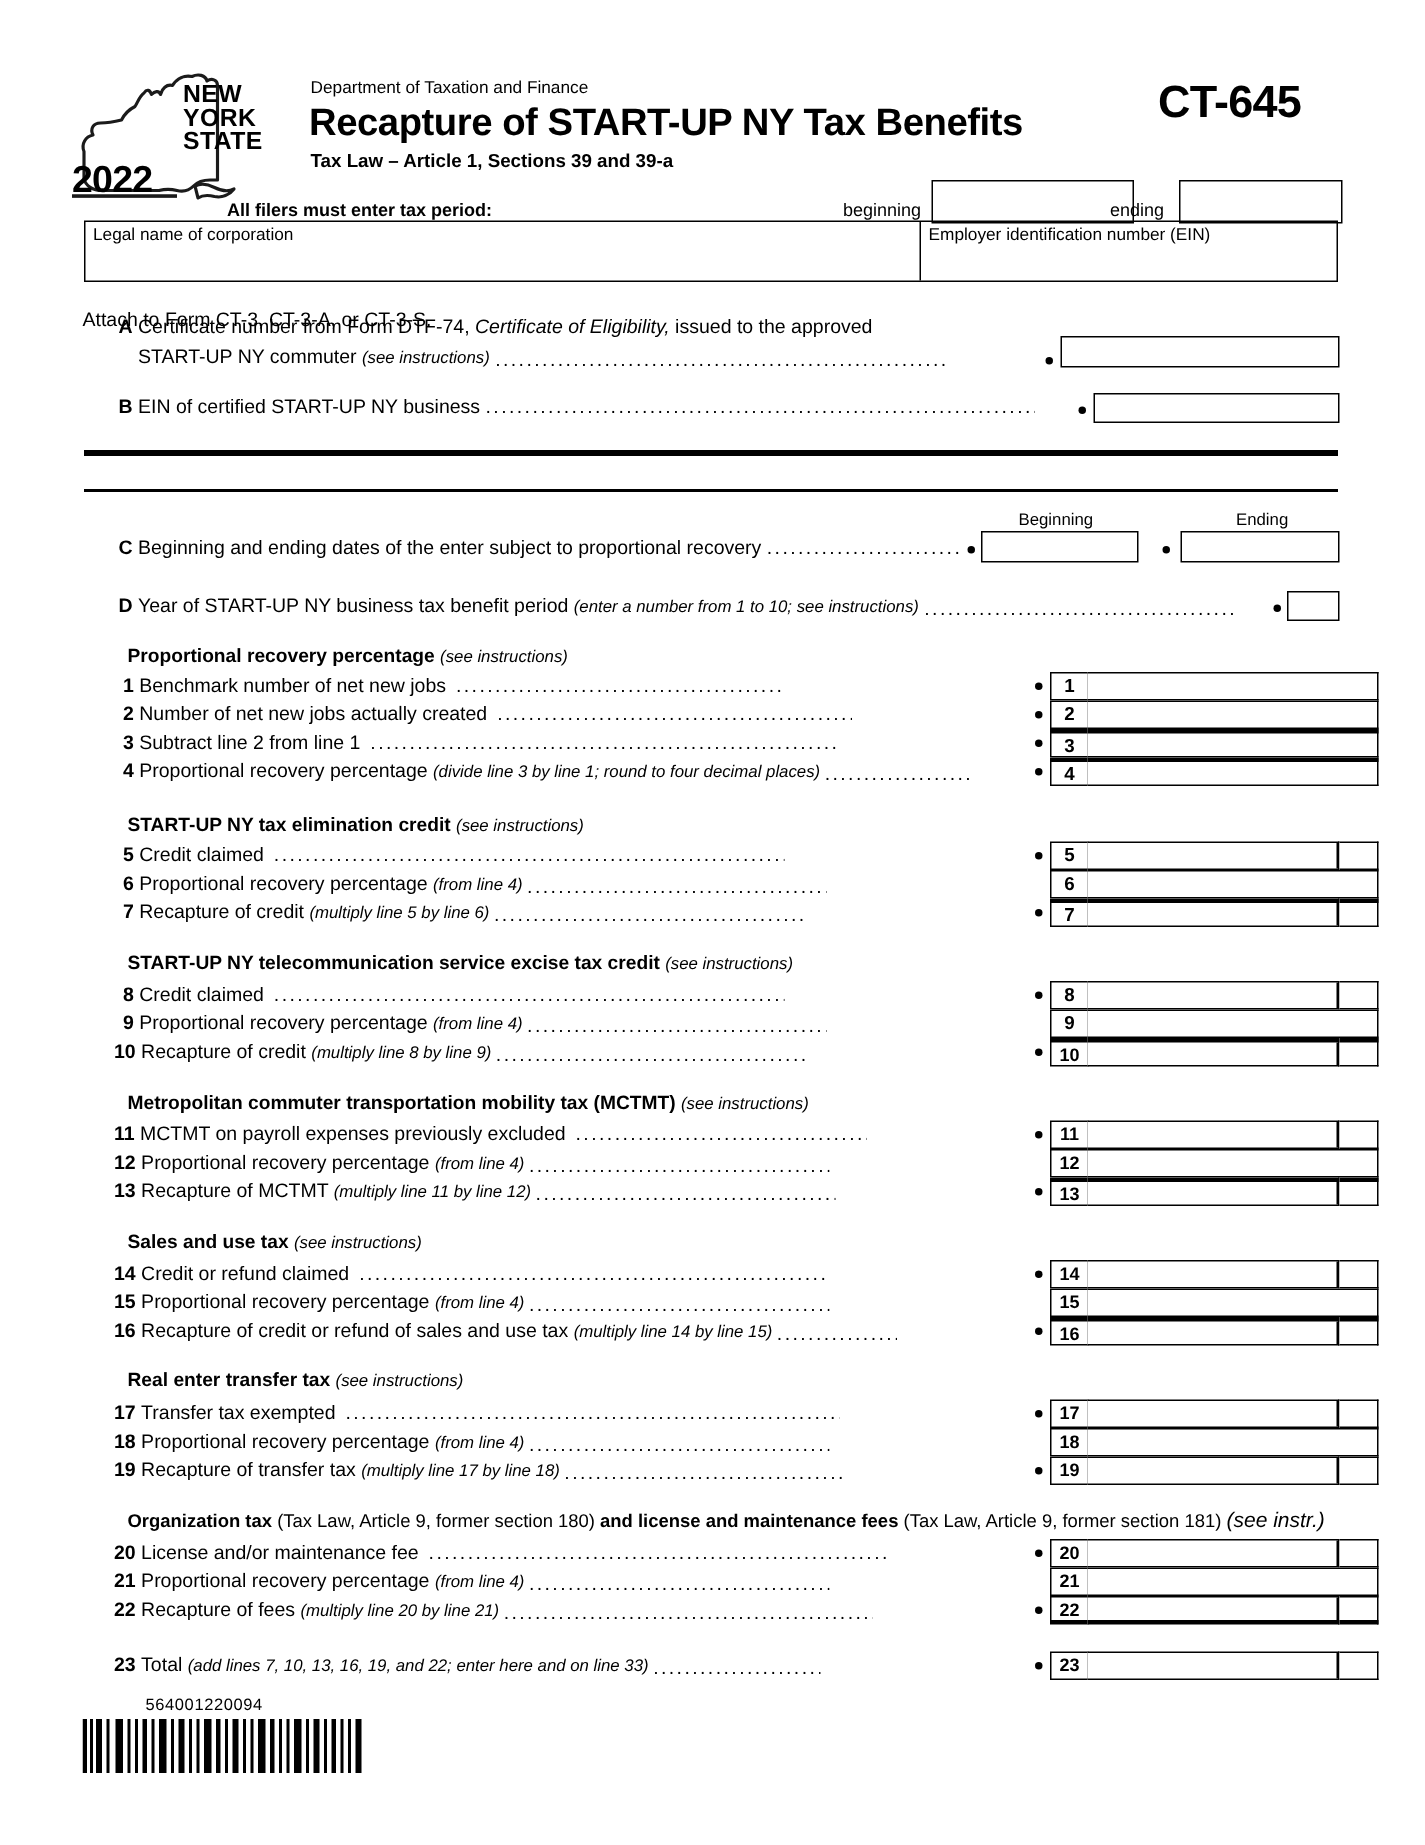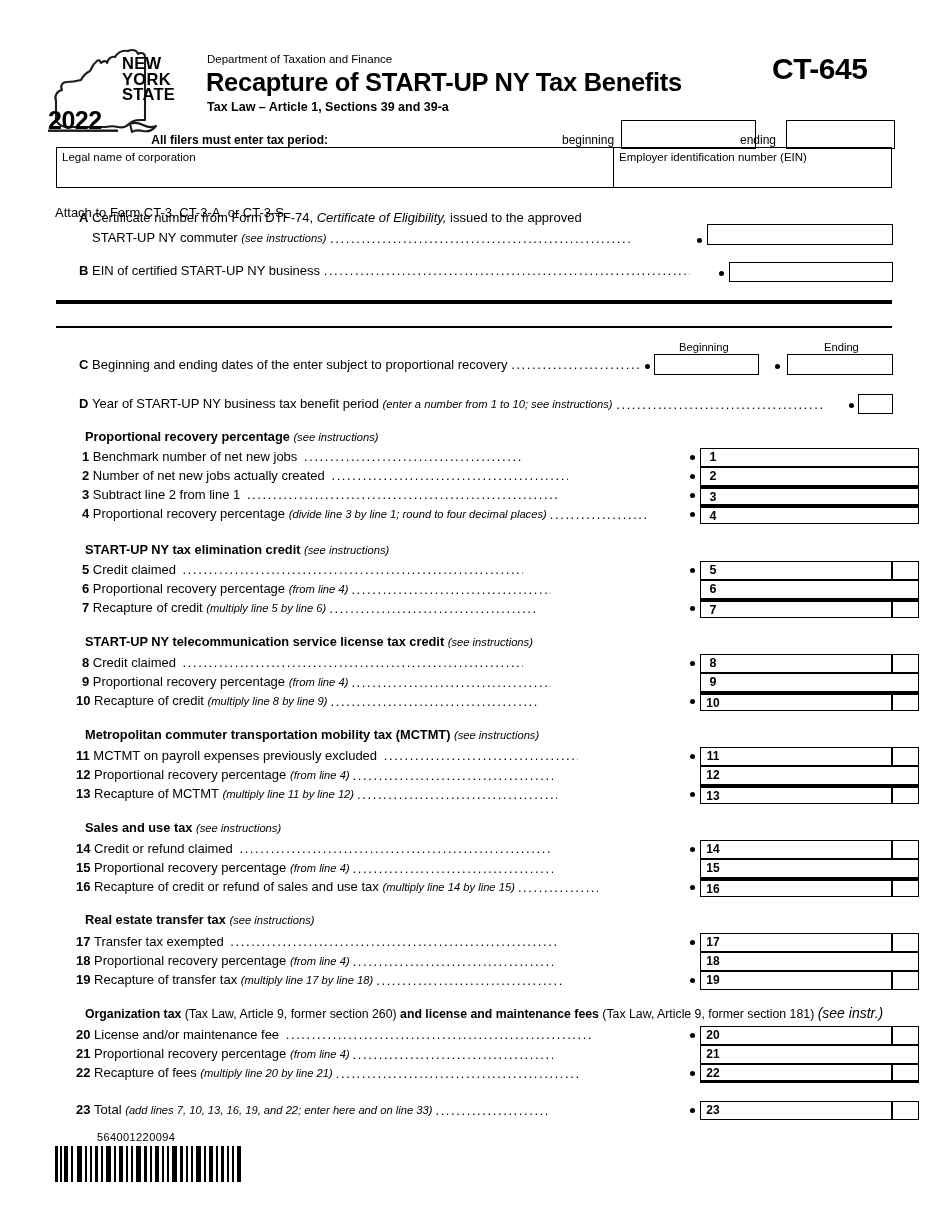--- a/index.html
+++ b/index.html
@@ -191,38 +191,38 @@
 
   <div class="sec-head" style="left:56px;top:429px;">
     <span>Proportional recovery percentage</span>
     <span class="it" style="font-weight:normal;font-size:11.2px;">(see instructions)</span>
   </div>
   <div class="sec-head" style="left:56px;top:542px;">
     <span>START-UP NY tax elimination credit</span>
     <span class="it" style="font-weight:normal;font-size:11.2px;">(see instructions)</span>
   </div>
   <div class="sec-head" style="left:56px;top:634px;">
-    <span>START-UP NY telecommunication service license tax credit</span>
+    <span>START-UP NY telecommunication service excise tax credit</span>
     <span class="it" style="font-weight:normal;font-size:11.2px;">(see instructions)</span>
   </div>
   <div class="sec-head" style="left:56px;top:727px;">
     <span>Metropolitan commuter transportation mobility tax (MCTMT)</span>
     <span class="it" style="font-weight:normal;font-size:11.2px;">(see instructions)</span>
   </div>
   <div class="sec-head" style="left:56px;top:820px;">
     <span>Sales and use tax</span>
     <span class="it" style="font-weight:normal;font-size:11.2px;">(see instructions)</span>
   </div>
   <div class="sec-head" style="left:56px;top:912px;">
-    <span>Real estate transfer tax</span>
+    <span>Real enter transfer tax</span>
     <span class="it" style="font-weight:normal;font-size:11.2px;">(see instructions)</span>
   </div>
 
   <div class="sec-head" style="left:56px;top:1005px;font-weight:normal;font-size:12.3px;">
-    <span class="bd">Organization tax</span><span> (Tax Law, Article 9, former section 260) </span><span class="bd">and license and maintenance fees</span><span> (Tax Law, Article 9, former section 181) </span><span class="it" style="font-size:14px;">(see instr.)</span>
+    <span class="bd">Organization tax</span><span> (Tax Law, Article 9, former section 180) </span><span class="bd">and license and maintenance fees</span><span> (Tax Law, Article 9, former section 181) </span><span class="it" style="font-size:14px;">(see instr.)</span>
   </div>
 
   <div id="lines-layer">
       <div class="txt" style="left: 82px; top: 449px; width: 625px;"><span class="bd">1</span><span>&nbsp;Benchmark number of net new jobs </span><span class="dots" style="width: 218px; margin-left: 3px;">........................................................................................................................................................................................................</span></div>
       <div class="bullet" style="left: 690px; top: 455px;"></div>
       <div class="lrow" style="top: 448px;">
         <div class="lnum" style="font-size: 12.5px;">1</div>
         <div class="lval  full" style="width: 194px;"></div>
       </div>
       <div class="txt" style="left: 82px; top: 468px; width: 625px;"><span class="bd">2</span><span>&nbsp;Number of net new jobs actually created </span><span class="dots" style="width: 237px; margin-left: 3px;">........................................................................................................................................................................................................</span></div>

